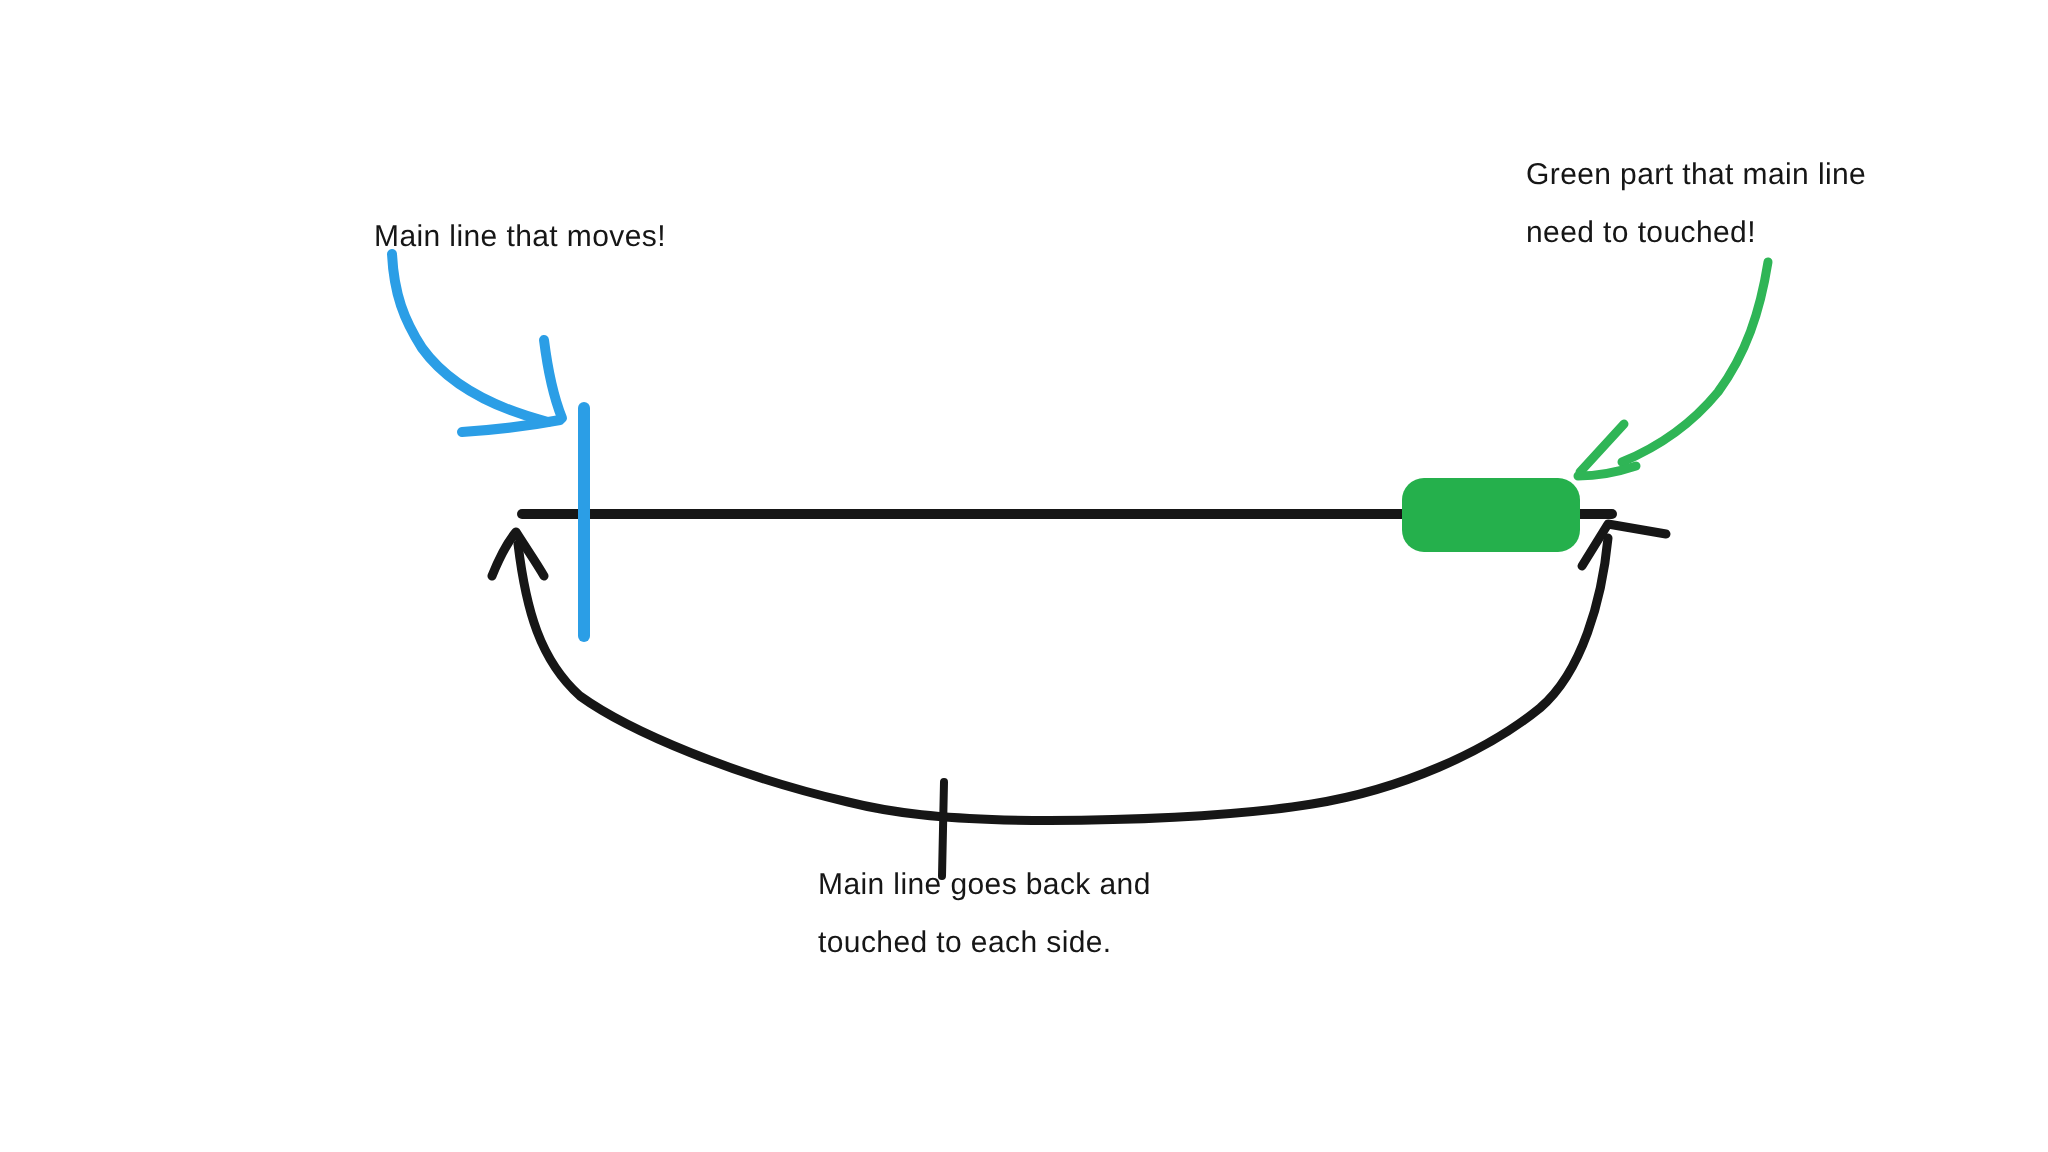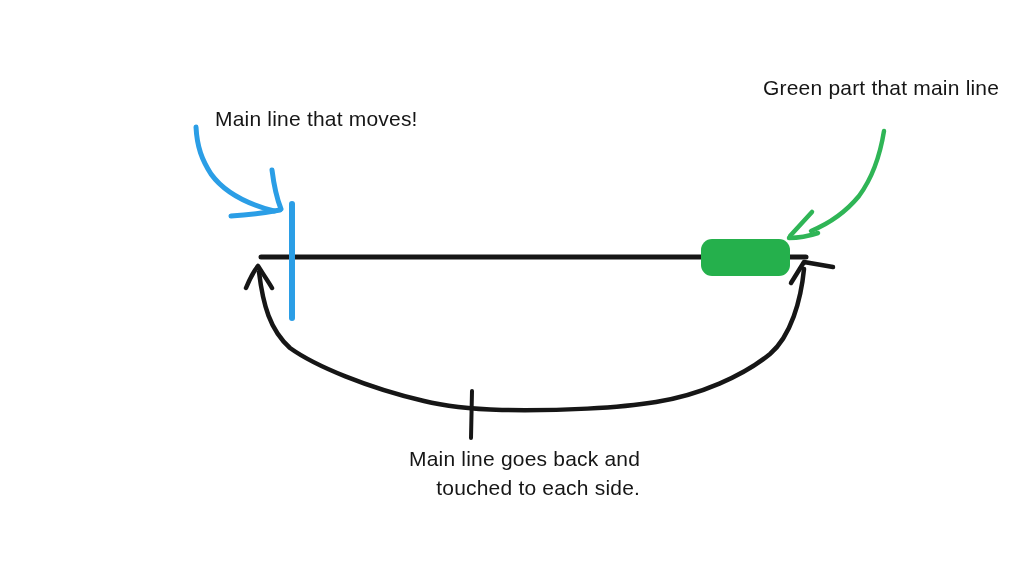--- a/index.html
+++ b/index.html
@@ -12,21 +12,21 @@
     font-family: "Liberation Sans", sans-serif;
   }
   .stage svg {
     position: absolute;
     left: 0; top: 0;
     width: 1024px; height: 576px;
   }
   .label {
     position: absolute;
     color: var(--ink, #161616);
-    font-size: 21px;
+    font-size: 15px;
     line-height: 29px;
     white-space: nowrap;
     letter-spacing: 0.2px;
   }
   .ink    { stroke: var(--ink, #161616); fill: none; stroke-linecap: round; stroke-linejoin: round; }
   .blue   { stroke: var(--blue, #2b9ee6); fill: none; stroke-linecap: round; stroke-linejoin: round; }
   .green  { stroke: var(--green_stroke, #2fb556); fill: none; stroke-linecap: round; stroke-linejoin: round; }
   .green-rect { fill: var(--green_fill, #25b04c); stroke: none; }
 </style>
 </head>
@@ -58,24 +58,25 @@
 
     <path class="blue" stroke-width="5" d="M 196 127 C 197 147 202 160 211 174 C 224 192 247 204 274 211"></path>
     <path class="blue" stroke-width="5" d="M 272 170 C 274 186 277 199 281 209"></path>
     <path class="blue" stroke-width="5" d="M 231 216 C 247 215 264 213 280 210"></path>
 
     <path class="green" stroke-width="4.5" d="M 884 131 C 880 156 873 177 859 196 C 845 213 828 224 811 231"></path>
     <path class="green" stroke-width="4.5" d="M 812 212 L 790 236"></path>
     <path class="green" stroke-width="4.5" d="M 818 233 C 806 237 798 238 789 238"></path>
   </svg>
 
-  <div class="label" style="left:215px; top:104px;">Main line that moves!</div>
+  <div class="label" style="left:187px; top:104px;">Main line that moves!</div>
 
   <div class="label" style="left:763px; top:73px;">
     <div>Green part that main line</div>
+    <div>need to touched!</div>
   </div>
 
-  <div class="label" style="left:409px; top:444px;text-align:right;">
+  <div class="label" style="left:409px; top:428px;">
     <div>Main line goes back and</div>
     <div>touched to each side.</div>
   </div>
 
 </div>
 
 </body></html>

